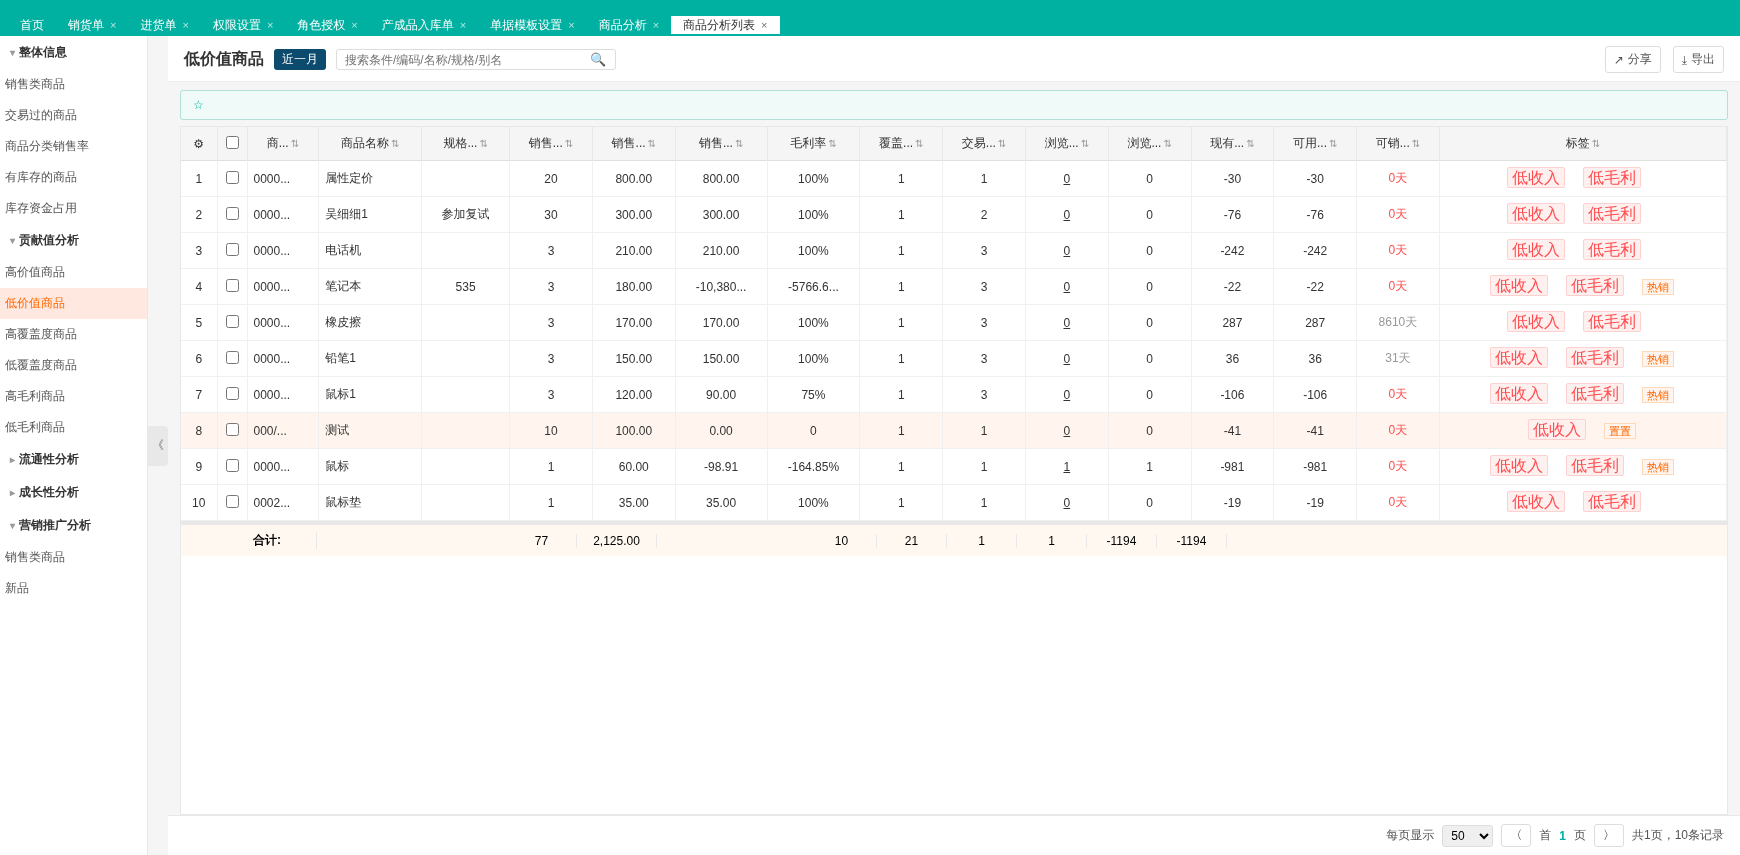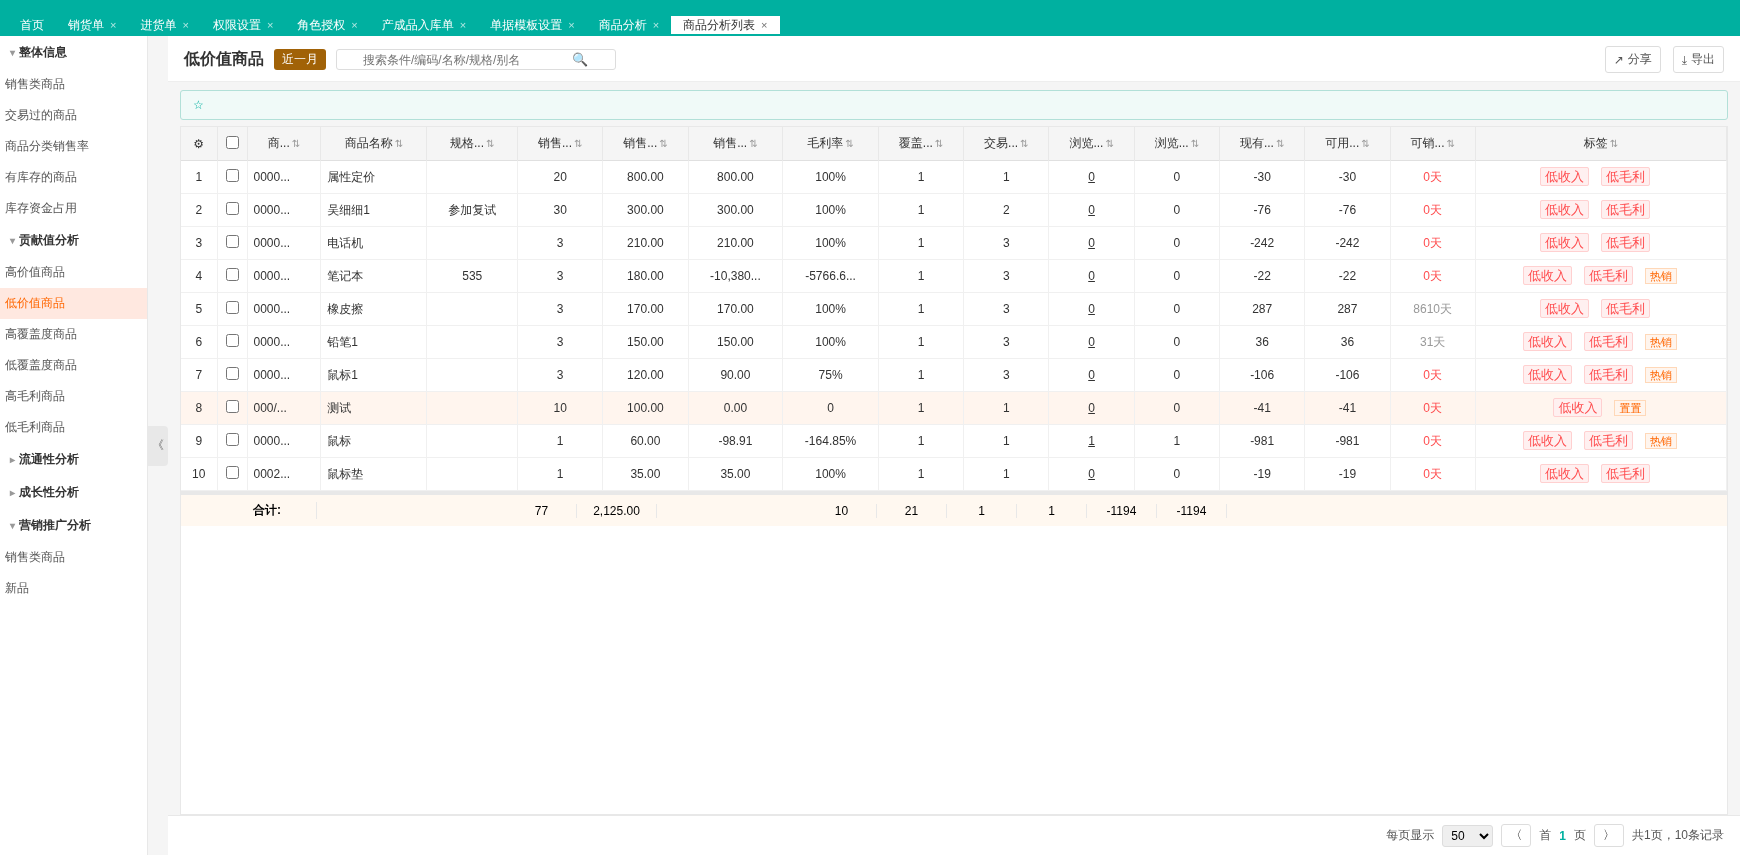--- a/index.html
+++ b/index.html
@@ -83,33 +83,33 @@
       display: flex;
       align-items: center;
       gap: 10px;
     }
     .page-title {
       font-size: 16px;
       font-weight: bold;
       color: #333;
     }
     .filter-tag {
-      background: #a16207;
+      background: #0c4a6e;
       color: #fff;
       padding: 2px 8px;
       border-radius: 3px;
       font-size: 12px;
       cursor: pointer;
     }
     .search-input-wrapper {
       display: flex;
       align-items: center;
       border: 1px solid #ddd;
       border-radius: 3px;
-      padding: 2px 26px;
+      padding: 2px 8px;
       background: #fff;
       flex: 1;
       max-width: 280px;
     }
     .search-input-wrapper input {
       border: none;
       outline: none;
       font-size: 12px;
       color: #999;
       width: 100%;
@@ -182,21 +182,21 @@
     }
     tbody tr.highlight { background: #fff5ee; }
     tbody td {
       padding: 7px 6px;
       text-align: center;
       color: #333;
       border-right: 1px solid #f0f0f0;
       white-space: nowrap;
     }
     tbody td.left { text-align: left; }
-    .tag-red { color: #ff4d4f; font-size: 13px; background: #fff0f0; border: 1px solid #ffd0d0; border-radius: 2px; padding: 1px 4px; margin-right: 12px; }
+    .tag-red { color: #ff4d4f; font-size: 16px; background: #fff0f0; border: 1px solid #ffd0d0; border-radius: 2px; padding: 1px 4px; margin-right: 18px; }
     .tag-orange { color: #ff6600; font-size: 11px; background: #fff5ee; border: 1px solid #ffd8b8; border-radius: 0; padding: 1px 4px; margin-right: 2px; }
     .underline { text-decoration: underline; cursor: pointer; }
     .day-red { color: #ff4d4f; }
     .day-green { color: #999; }
 
     
     .pagination {
       background: #fff;
       border-top: 1px solid #e8e8e8;
       padding: 8px 16px;

